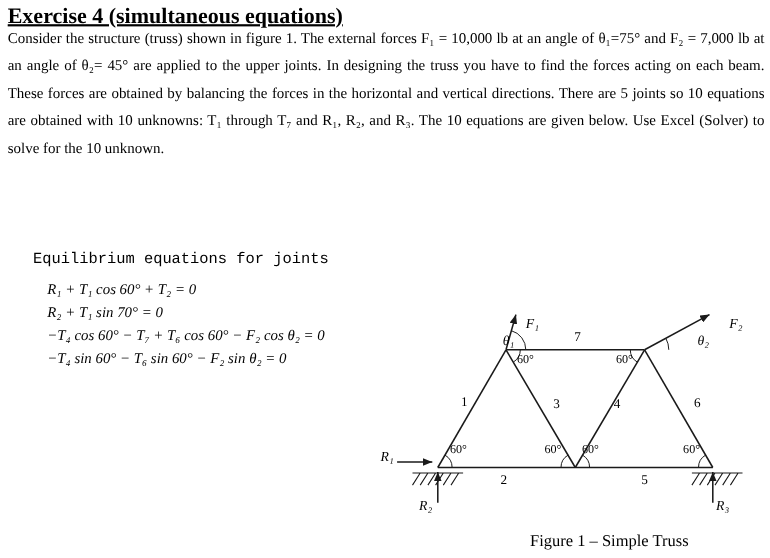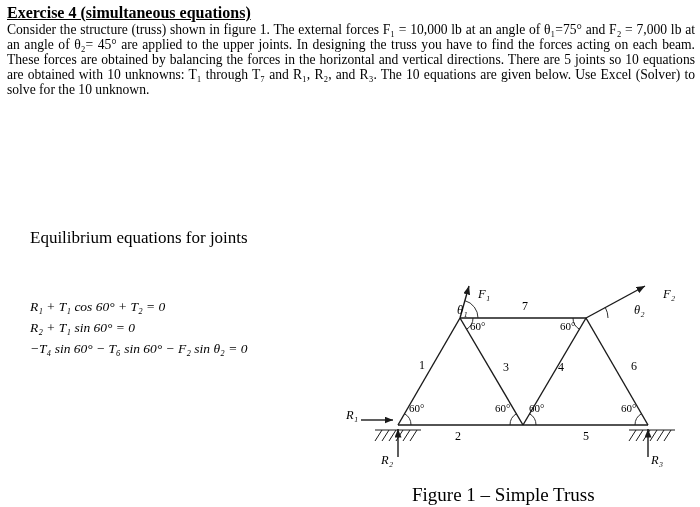--- a/index.html
+++ b/index.html
@@ -1,46 +1,47 @@
 <!DOCTYPE html>
 <html><head>
 <meta charset="utf-8">
 <style>
   html,body{margin:0;padding:0;}
   body{
     width:700px;height:507px;position:relative;background:#ffffff;color:#000;
     font-family:"Liberation Serif","DejaVu Serif",serif;overflow:hidden;
   }
   .abs{position:absolute;}
-  .title{left:7px;top:4px;font-size:16px;font-weight:bold;text-decoration:underline;white-space:nowrap;}
-  .intro{left:7px;top:22px;width:688px;font-size:13.6px;line-height:15px;text-align:justify;}
-  .eq-heading{left:30px;top:228px;font-size:17px;white-space:nowrap;}
-  .equations{left:30px;top:252px;width:330px;margin-top:44px;}
+  .title{left:7px;top:4px;font-size:20px;font-weight:bold;text-decoration:underline;white-space:nowrap;}
+  .intro{left:7px;top:22px;width:688px;font-size:13.6px;line-height:25px;text-align:justify;}
+  .eq-heading{left:30px;top:228px;font-size:14px;white-space:nowrap;font-family:Liberation Mono, monospace;}
+  .equations{left:43px;top:252px;width:330px;}
   .eq{height:21px;line-height:21px;font-size:13.5px;font-style:italic;white-space:nowrap;}
   .truss{left:343px;top:283px;}
-  .caption{left:412px;top:484px;width:214px;text-align:left;font-size:19px;white-space:nowrap;}
+  .caption{left:412px;top:484px;width:214px;text-align:right;font-size:15px;white-space:nowrap;}
   svg text{font-family:"Liberation Serif","DejaVu Serif",serif;fill:#000;}
   .mlabel{font-size:12px;}
   .alabel{font-size:11px;}
   .flabel{font-size:12.5px;font-style:italic;}
 </style>
 </head>
 <body>
 
 <div id="page">
 
   <div class="abs title">Exercise 4 (simultaneous equations)</div>
 
   <div class="abs intro">Consider the structure (truss) shown in figure 1. The external forces F₁ = 10,000 lb at an angle of θ₁=75° and F₂ = 7,000 lb at an angle of θ₂= 45° are applied to the upper joints. In designing the truss you have to find the forces acting on each beam. These forces are obtained by balancing the forces in the horizontal and vertical directions. There are 5 joints so 10 equations are obtained with 10 unknowns: T₁ through T₇ and R₁, R₂, and R₃. The 10 equations are given below. Use Excel (Solver) to solve for the 10 unknown.</div>
 
   <div class="abs eq-heading">Equilibrium equations for joints</div>
 
   <div class="abs equations">
     <div class="eq">R₁ + T₁ cos 60° + T₂ = 0</div>
-    <div class="eq">R₂ + T₁ sin 60° = 0</div>
+    <div class="eq">R₂ + T₁ sin 70° = 0</div>
+    <div class="eq">−T₄ cos 60° − T₇ + T₆ cos 60° − F₂ cos θ₂ = 0</div>
     <div class="eq">−T₄ sin 60° − T₆ sin 60° − F₂ sin θ₂ = 0</div>
   </div>
 
   <svg class="abs truss" width="354" height="224" viewBox="0 0 354 224" xmlns="http://www.w3.org/2000/svg">
     <defs>
       <marker id="arr" markerUnits="userSpaceOnUse" markerWidth="9" markerHeight="7" refX="8.5" refY="3.5" orient="auto">
         <path d="M0,0 L8.5,3.5 L0,7 Z" fill="#1a1a1a"></path>
       </marker>
     </defs>
 

